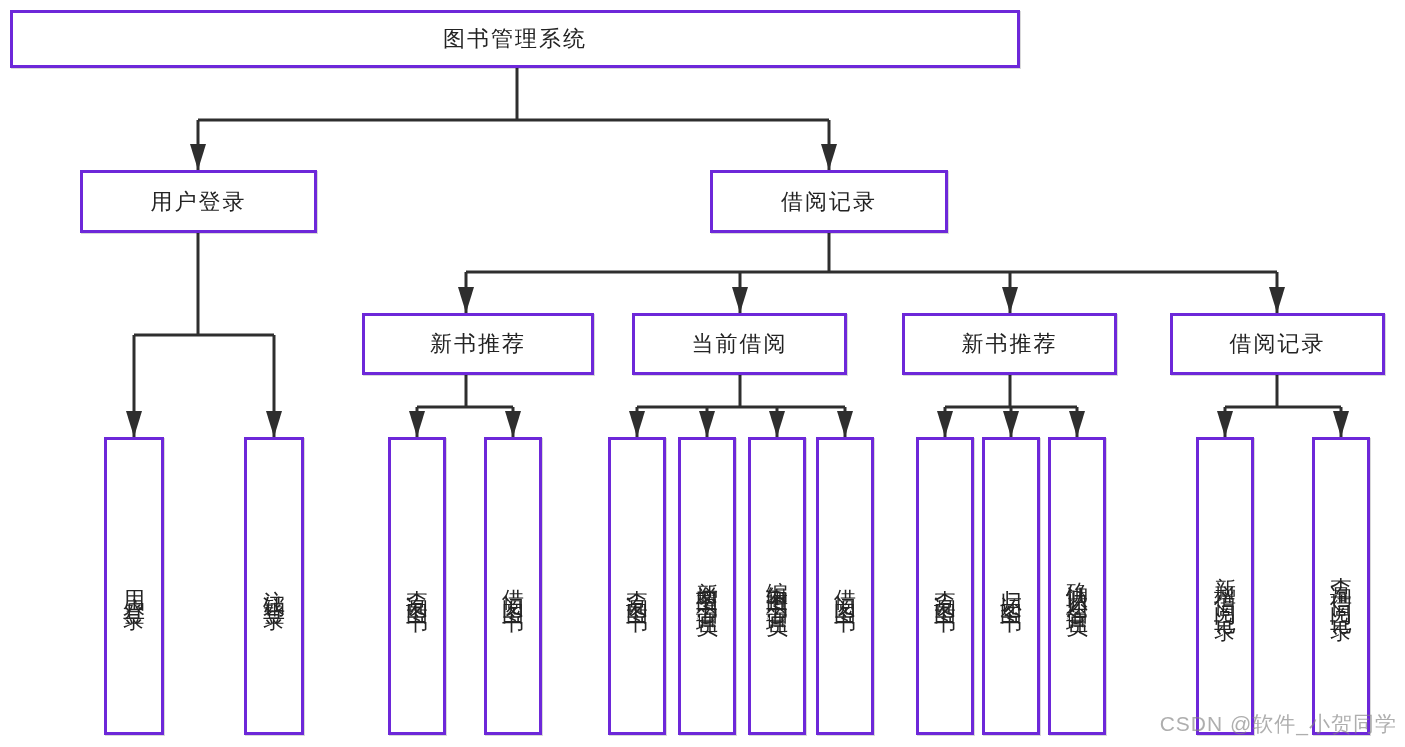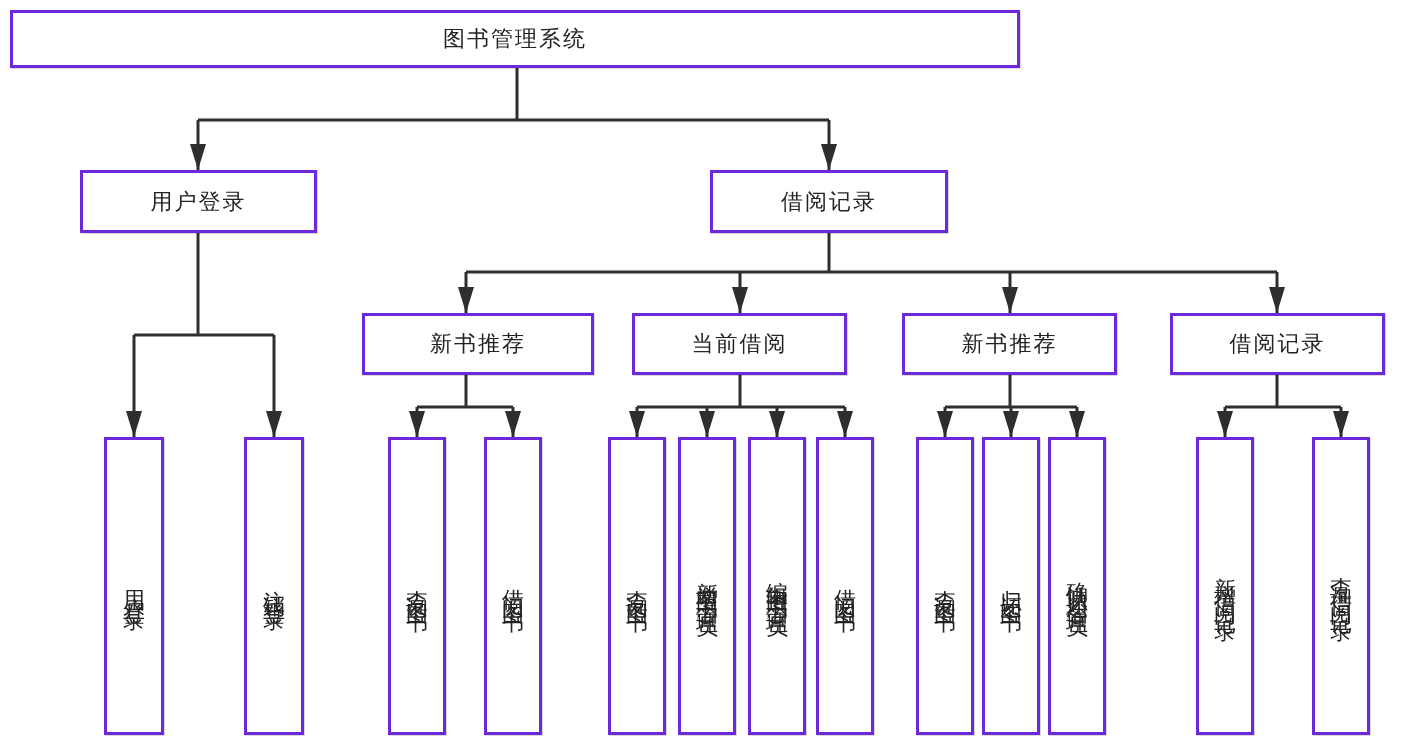--- a/index.html
+++ b/index.html
@@ -181,14 +181,15 @@
     <span class="vtext">确认归还（管理员）</span>
   </div>
 
   <div class="node leaf l12">
     <span class="vtext">新增借阅记录</span>
   </div>
   <div class="node leaf l13">
     <span class="vtext">查询借阅记录</span>
   </div>
 
+  <div class="watermark">CSDN @软件_小贺同学</div>
 
 </div>
 
 </body></html>

